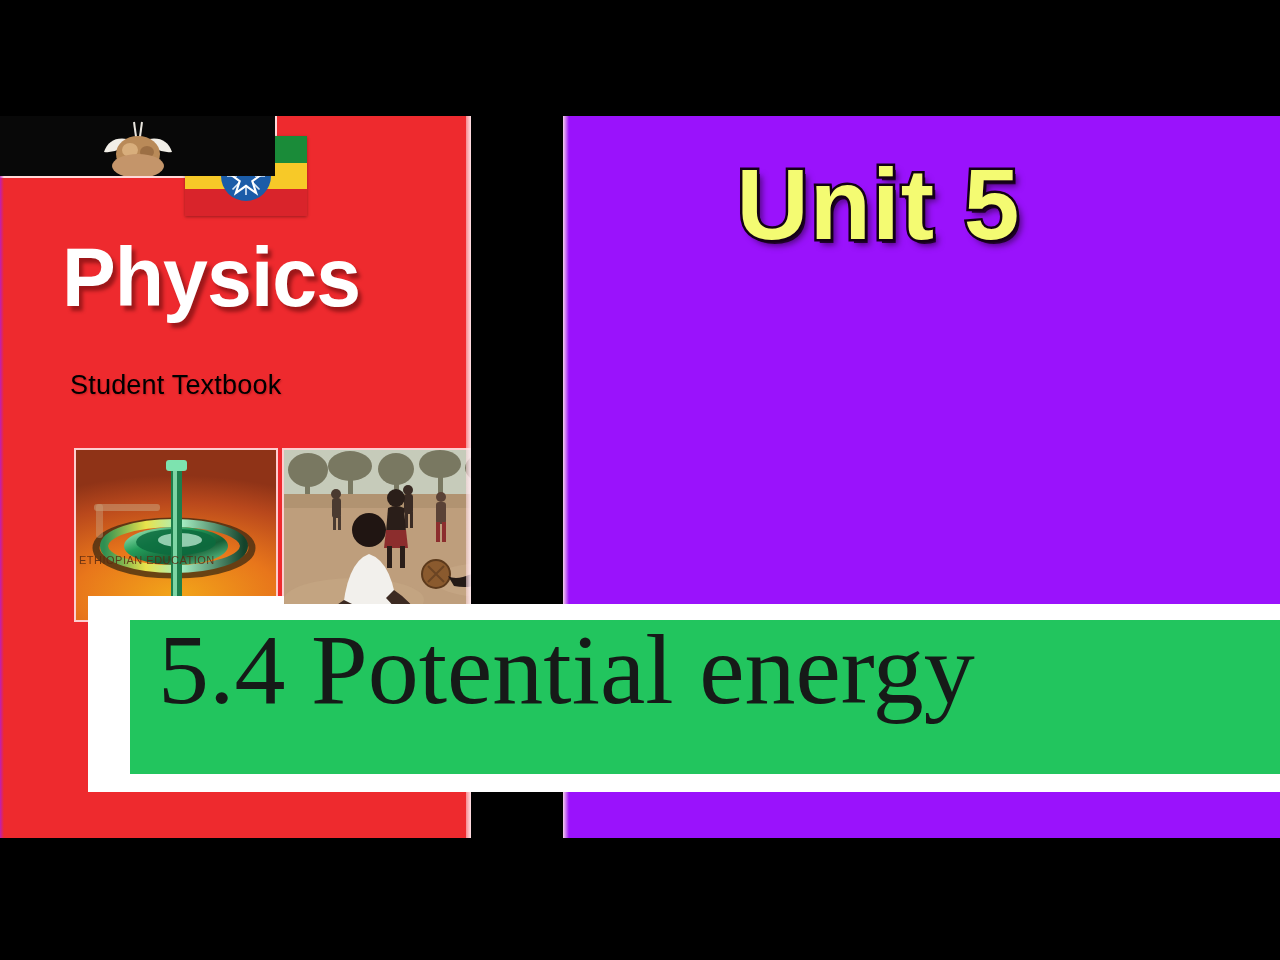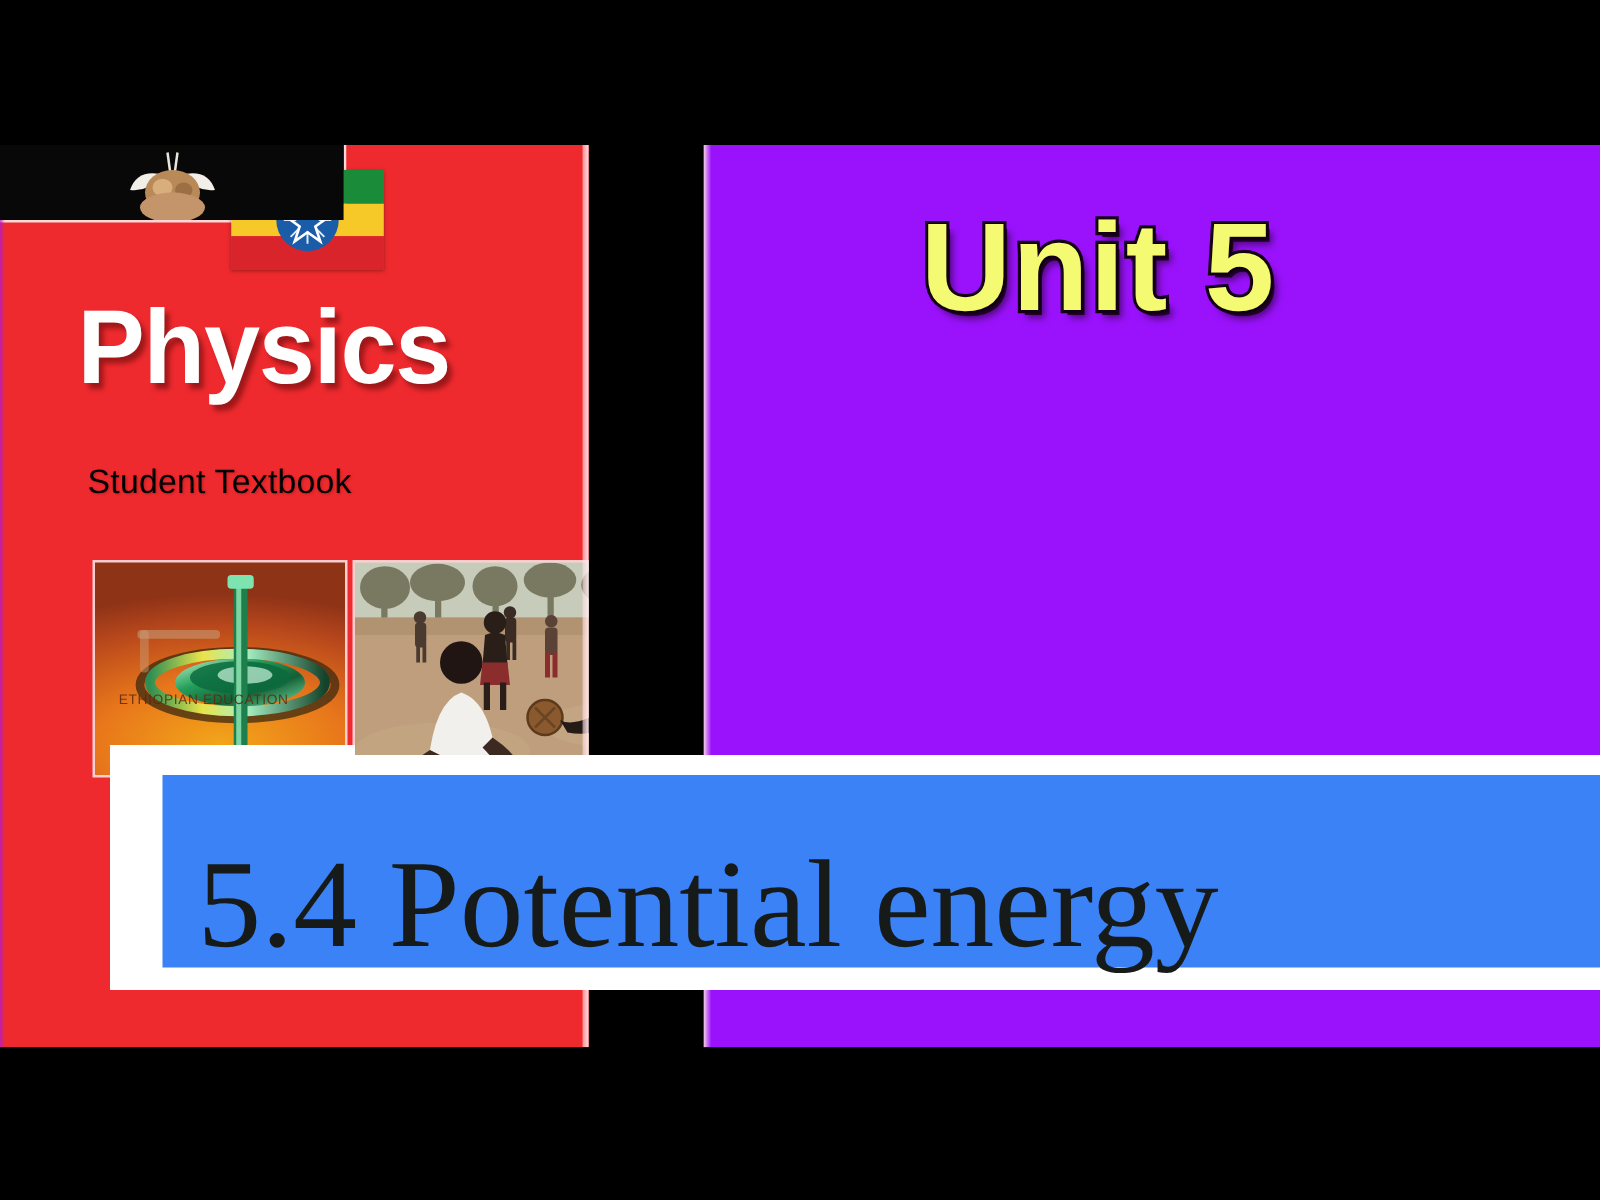--- a/index.html
+++ b/index.html
@@ -134,21 +134,21 @@
     box-shadow: 0 0 0 2px rgba(255,235,235,.85);
   }
   #photo-gyroscope {
     left: 76px;
     top: 334px;
     width: 200px;
     height: 170px;
     background:
       radial-gradient(ellipse 120% 70% at 50% 85%, #F2A519 0%, #E8761B 42%, #B9481C 78%, #8F3317 100%);
   }
-  .gyro-wrap { position:absolute; inset:0;margin-left:16px; }
+  .gyro-wrap { position:absolute; inset:0; }
   .gyro-text {
     position: absolute;
     left: 3px;
     top: 104px;
     font-size: 11px;
     color: #5a2a10;
     letter-spacing: .5px;
     opacity: .85;
     white-space: nowrap;
   }
@@ -199,21 +199,21 @@
     content: "";
     position: absolute;
     left: 0; top: 0;
     width: 6px; height: 100%;
     background: linear-gradient(to right, rgba(255,225,230,.9), rgba(154,18,252,0));
   }
 
   #unit-part {
     position: absolute;
     left: 0;
-    top: 42px;
+    top: 32px;
     width: 631px;
     text-align: center;
     color: #F4FB72;
     font-family: "Liberation Sans", sans-serif;
     font-weight: bold;
     font-size: 100px;
     line-height: 1.12;
     letter-spacing: 1px;
     -webkit-text-stroke: 5px #140016;
     paint-order: stroke fill;
@@ -231,23 +231,23 @@
     width: 1192px;
     height: 188px;
     background: #FFFFFF;
     z-index: 30;
     box-sizing: border-box;
     padding: 16px 0 18px 42px;
   }
   #title-banner-inner {
     width: 100%;
     height: 100%;
-    background: #3b82f6;
+    background: #22c55e;
     display: flex;
-    align-items: flex-end;
+    align-items: flex-start;
     padding-left: 28px;
     box-sizing: border-box;
   }
   #section-title {
     font-family: "Liberation Serif", "DejaVu Serif", serif;
     font-weight: normal;
     font-size: 100px;
     line-height: 1;
     color: #161A18;
     letter-spacing: 0px;

